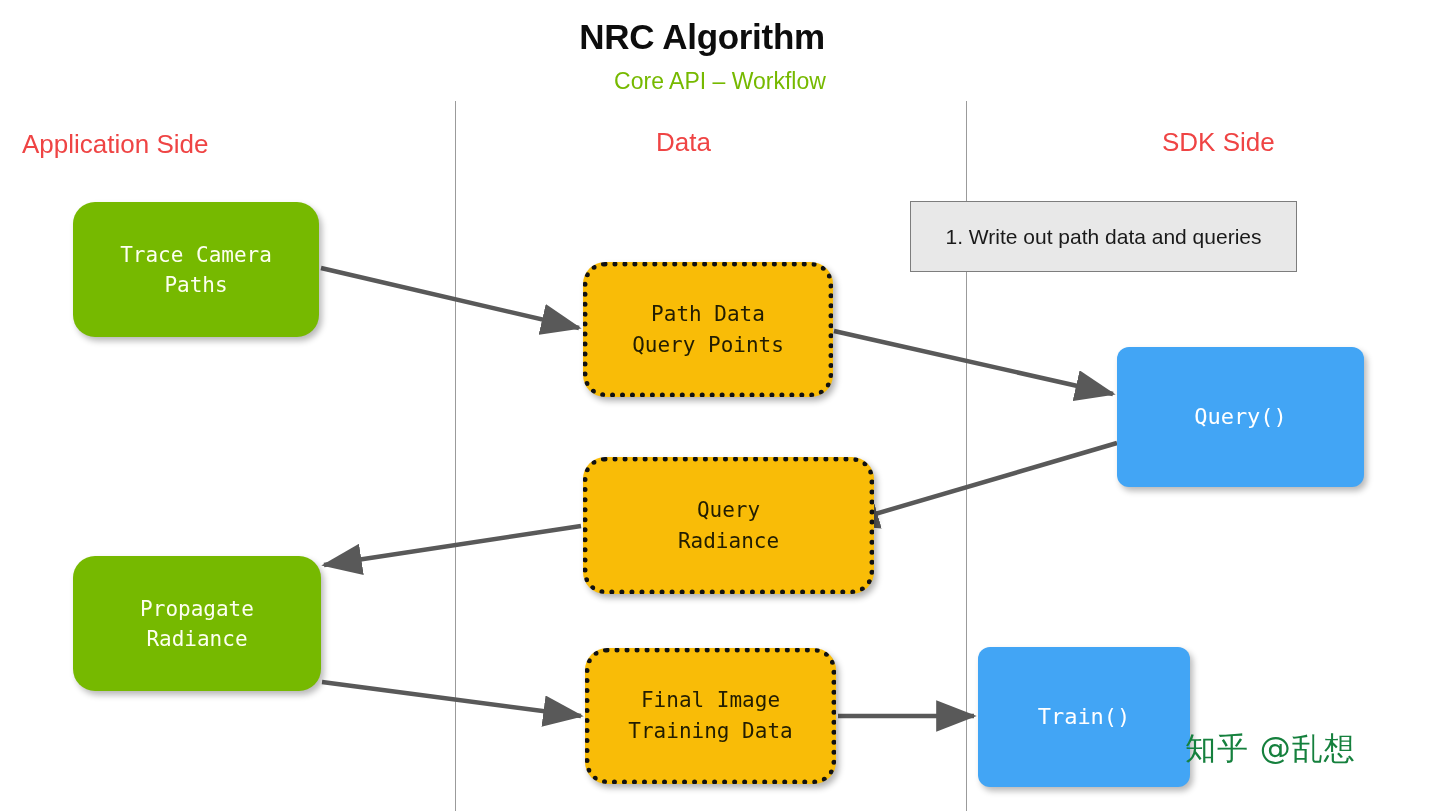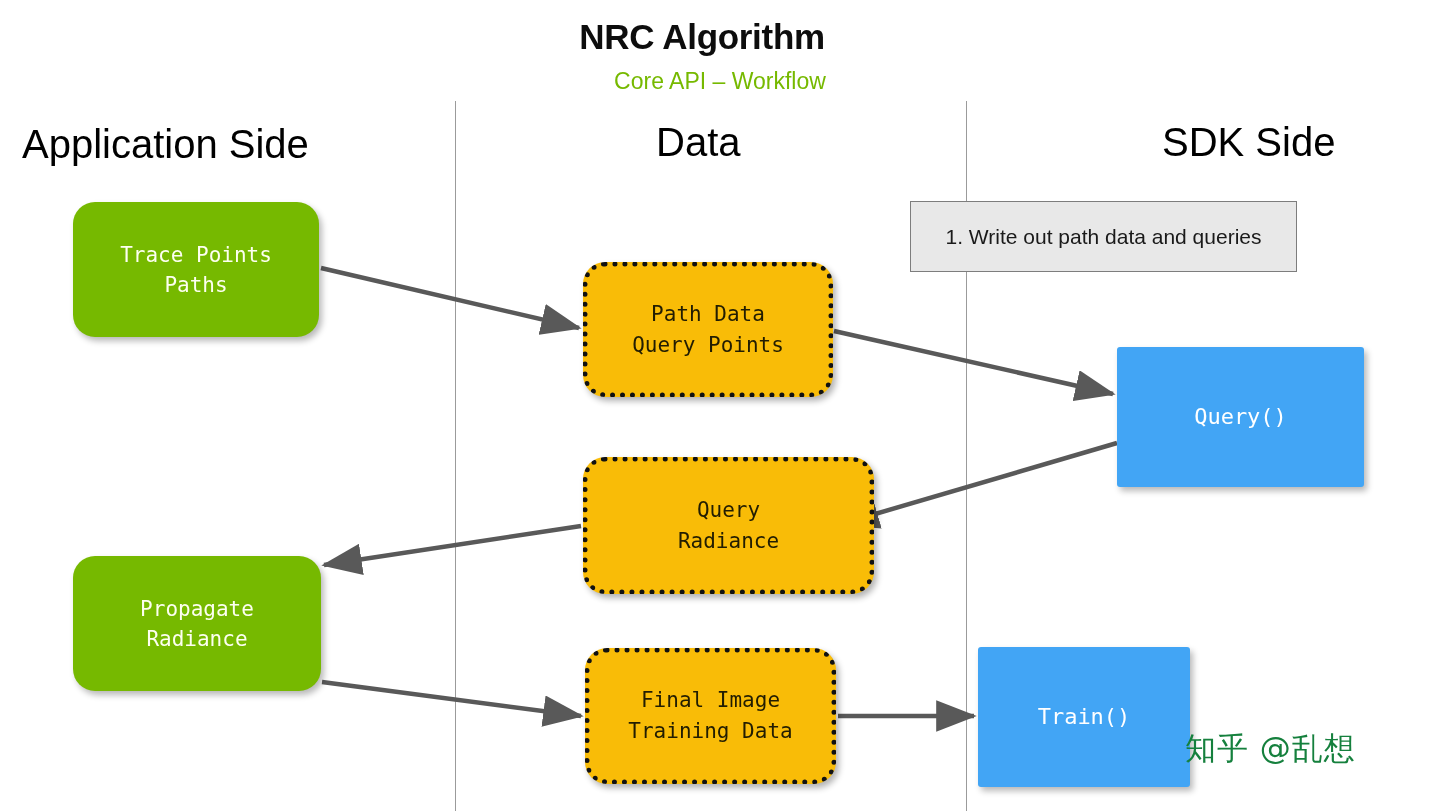--- a/index.html
+++ b/index.html
@@ -39,22 +39,22 @@
     font-family: "Liberation Sans", sans-serif;
     font-size: 23px;
     color: #76b900;
     line-height: 30px;
   }
 
   
   .col-head {
     position: absolute;
     font-family: "Liberation Sans", sans-serif;
-    font-size: 40px;
-    color: #000000;
+    font-size: 26px;
+    color: #ef4444;
     line-height: 48px;
     white-space: nowrap;
   }
   #col-head-app  { left: 22px;  top: 120px; }
   #col-head-data { left: 656px; top: 118px; }
   #col-head-sdk  { left: 1162px; top: 118px; }
 
   
   .divider {
     position: absolute;
@@ -88,21 +88,21 @@
     background: #f9bc07;
     border-radius: 22px;
     color: #221d02;
     font-size: 21px;
     line-height: 31px;
     border: 5px dotted #111111;
     box-shadow: 3px 4px 6px rgba(0,0,0,0.30);
   }
   .node-blue {
     background: #42a5f5;
-    border-radius: 3px;
+    border-radius: 12px;
     color: #ffffff;
     font-size: 22px;
     line-height: 30px;
     box-shadow: 3px 4px 6px rgba(0,0,0,0.28);
   }
 
   
   #node-trace-camera-paths { left: 73px;  top: 202px; width: 246px; height: 135px; }
   #node-propagate-radiance { left: 73px;  top: 556px; width: 248px; height: 135px; }
 
@@ -184,21 +184,21 @@
 
     <line x1="1117" y1="443" x2="841" y2="524" stroke="#595959" stroke-width="4.5" marker-end="url(#arrowhead)"></line>
 
     <line x1="581" y1="526" x2="324" y2="565" stroke="#595959" stroke-width="4.5" marker-end="url(#arrowhead)"></line>
 
     <line x1="322" y1="682" x2="581" y2="716" stroke="#595959" stroke-width="4.5" marker-end="url(#arrowhead)"></line>
 
     <line x1="838" y1="716" x2="974" y2="716" stroke="#595959" stroke-width="4.5" marker-end="url(#arrowhead)"></line>
   </svg>
 
-  <div class="node node-green" id="node-trace-camera-paths">Trace Points
+  <div class="node node-green" id="node-trace-camera-paths">Trace Camera
 Paths</div>
 
   <div class="node node-green" id="node-propagate-radiance">Propagate
 Radiance</div>
 
   <div class="node node-orange" id="node-path-data">Path Data
 Query Points</div>
 
   <div class="node node-orange" id="node-query-radiance">Query
 Radiance</div>

